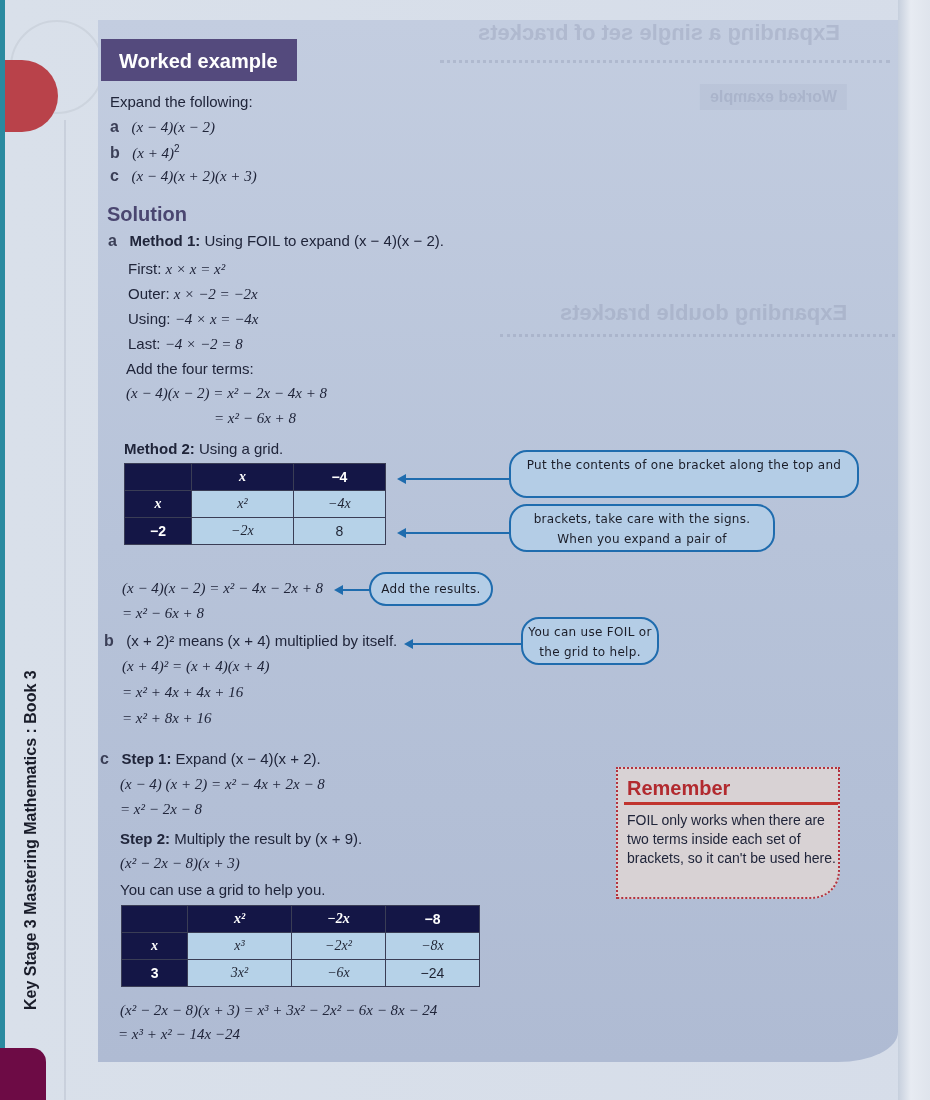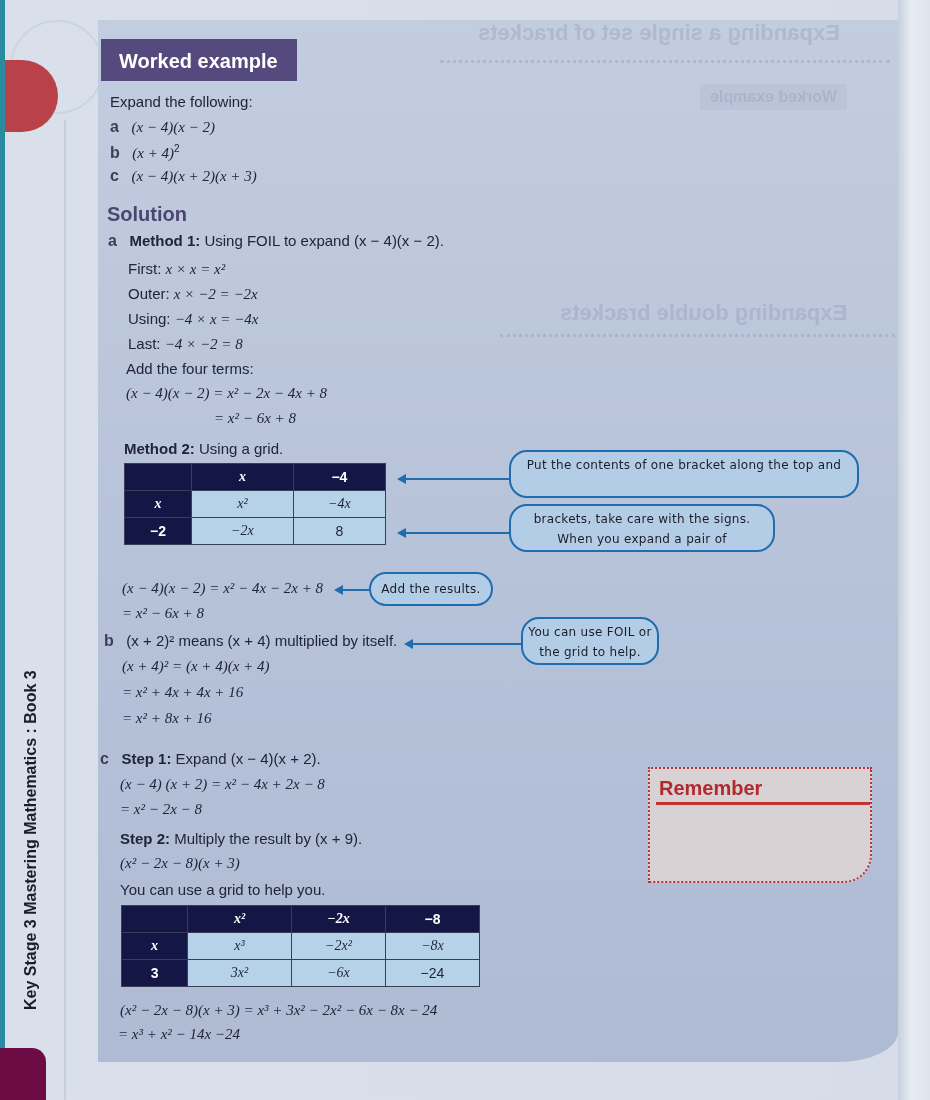--- a/index.html
+++ b/index.html
@@ -47,21 +47,21 @@
   table.grid td.h { background:#141646; color:#fff; font-weight:bold; }
   table.grid td.c { background:#b6d2e8; color:#1f2433; }
 
   .arrow { position:absolute; height:2px; background:#1f6cae; }
   .arrow::before { content:""; position:absolute; left:-8px; top:-4px;
     border-right:9px solid #1f6cae; border-top:5px solid transparent; border-bottom:5px solid transparent; }
   .bubble { position:absolute; border:2px solid #1f6cae; background:#b4cde6; border-radius:18px;
     font-family:"DejaVu Sans", sans-serif; font-size:12px; color:#1b1d28; text-align:center;
     line-height:20px; box-sizing:border-box; letter-spacing:0.3px; }
 
-  .remember { position:absolute; left:648px; top:767px; width:224px; height:116px;
+  .remember { position:absolute; left:616px; top:767px; width:224px; height:132px;
     background:#d8d2d4; border:2px dotted #b5323e; border-bottom-right-radius:28px; box-sizing:border-box; }
   .remember-title { position:absolute; left:9px; top:8px; font-size:20px; font-weight:bold; color:#b22a2f; }
   .remember-rule { position:absolute; left:6px; top:33px; width:214px; height:3px; background:#c1342f; }
   .remember-body { position:absolute; left:9px; top:42px; width:210px; font-size:14px; line-height:19px; color:#20253a; }
 </style>
 </head>
 <body>
 
 <div class="page-edge"></div>
 <div class="ring"></div>
@@ -198,13 +198,14 @@
   </tr>
 </tbody>
   </table>
 
 <div class="text m" style="left:120px;top:1002px;">(x² − 2x − 8)(x + 3) = x³ + 3x² − 2x² − 6x − 8x − 24</div>
 <div class="text m" style="left:118px;top:1026px;">= x³ + x² − 14x −24</div>
 
 <div class="remember">
   <div class="remember-title">Remember</div>
   <div class="remember-rule"></div>
+  <div class="remember-body">FOIL only works when there are two terms inside each set of brackets, so it can't be used here.</div>
 </div>
 
 </body></html>

